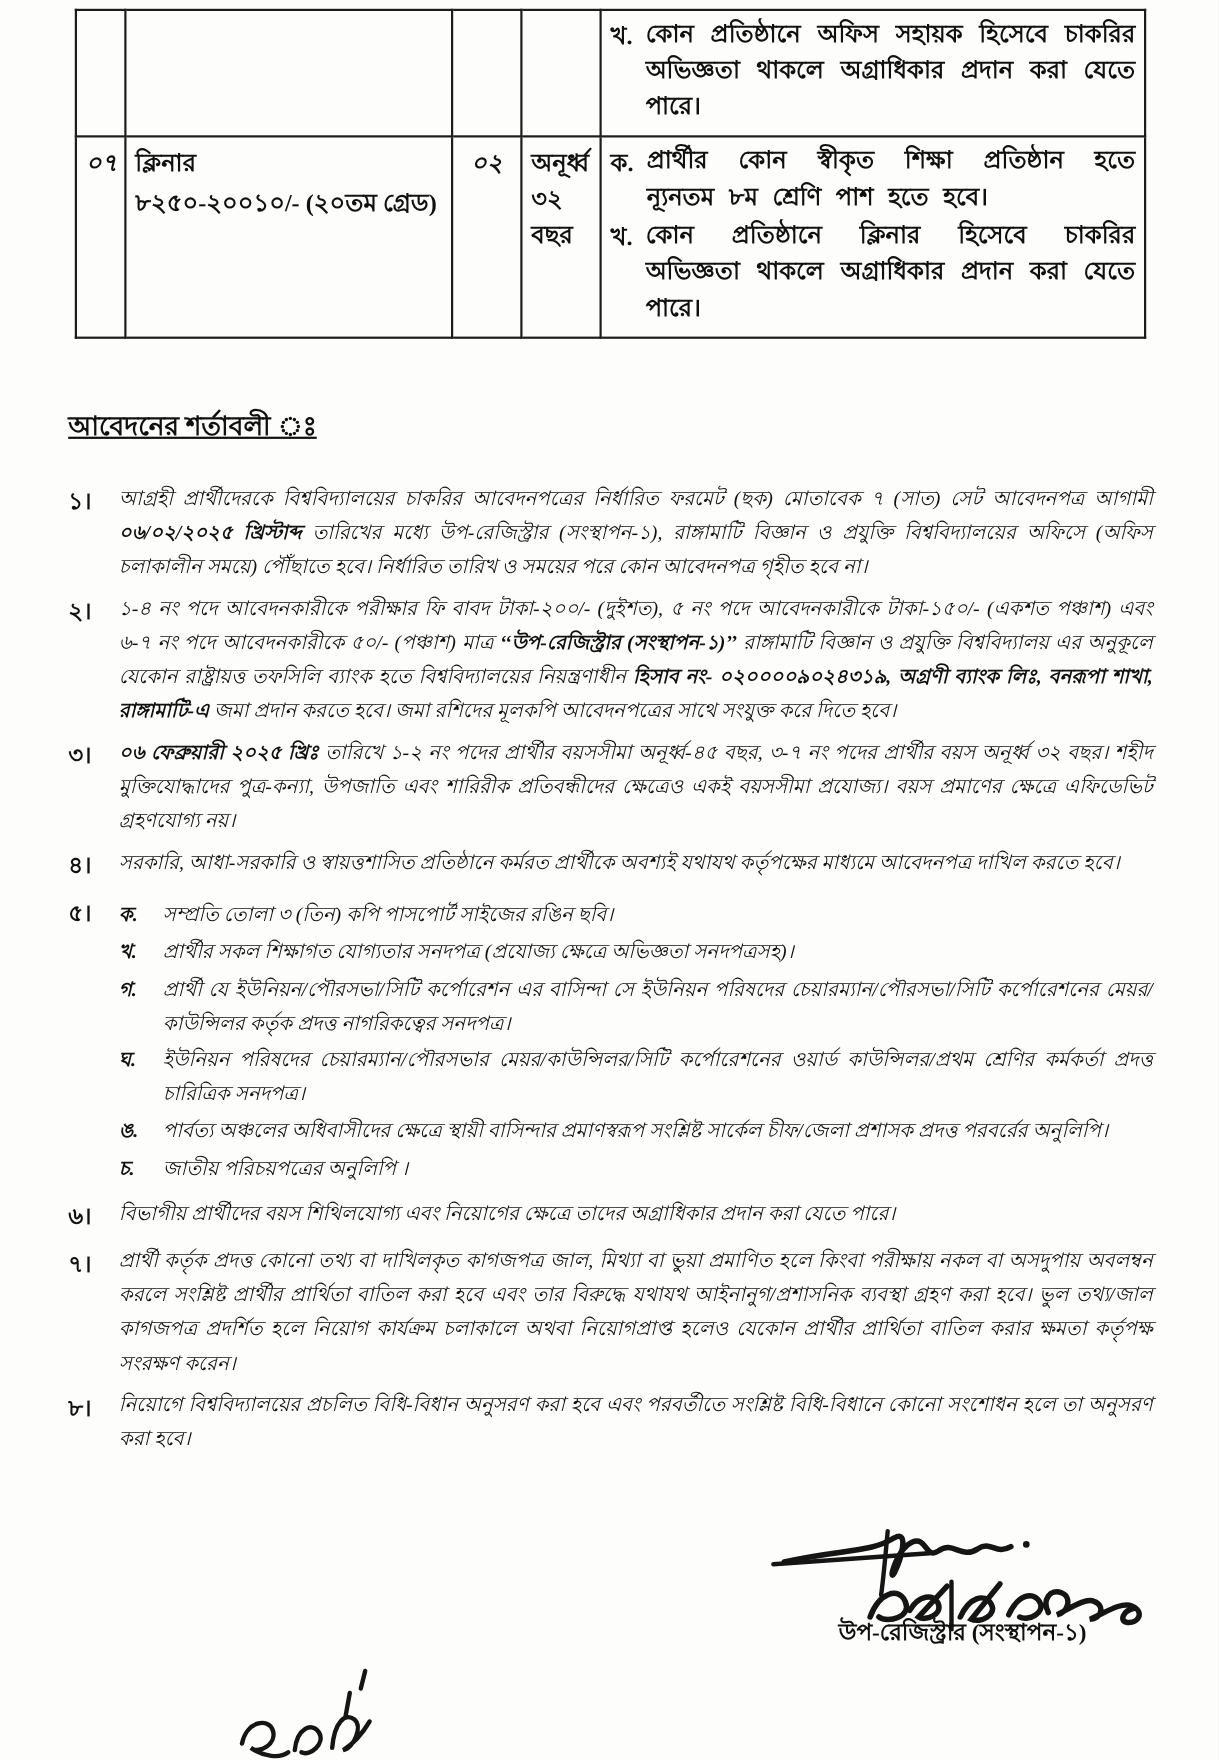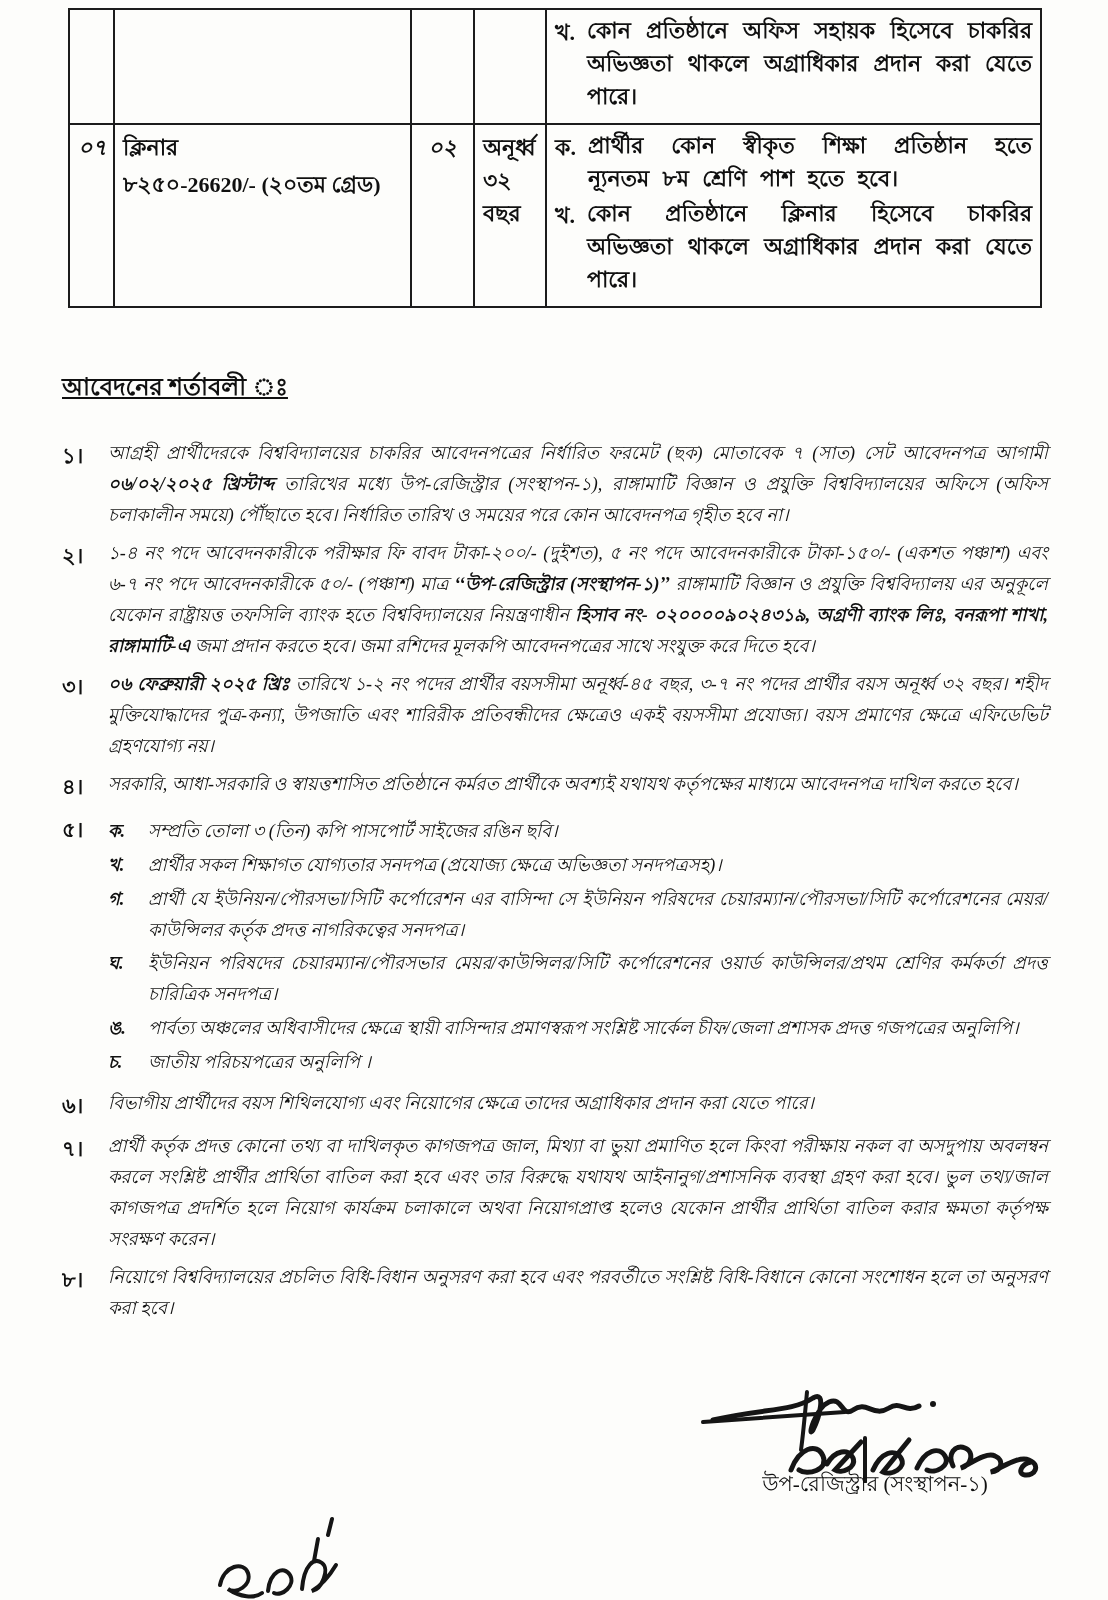--- a/index.html
+++ b/index.html
@@ -55,21 +55,21 @@
   .stext{flex:1;text-align:justify;}
   
   .sig-block{
     position:absolute;
     top:1378px;
     left:690px;
     width:370px;
     text-align:center;
   }
   .sig-svg{display:block;margin:0 auto -14px auto;}
-  .sig-line{font-weight:normal;font-size:21px;line-height:1.5;}
+  .sig-line{font-weight:bold;font-size:21px;line-height:1.5;}
   
   .footer{
     position:absolute;
     top:1552px;
     left:0;
     width:990px;
     text-align:center;
     font-size:21px;
     font-weight:bold;
   }
@@ -98,21 +98,21 @@
         <div class="qitem">
           <span class="qlabel">খ.</span>
           <span class="qtext">কোন প্রতিষ্ঠানে অফিস সহায়ক হিসেবে চাকরির অভিজ্ঞতা থাকলে অগ্রাধিকার প্রদান করা যেতে পারে।</span>
         </div>
       </td>
     </tr>
     <tr class="r2">
       <td class="center">০৭</td>
       <td>
         <div>ক্লিনার</div>
-        <div class="pay-line">৮২৫০-26620/- (২০তম গ্রেড)</div>
+        <div class="pay-line">৮২৫০-২০০১০/- (২০তম গ্রেড)</div>
       </td>
       <td class="center">০২</td>
       <td>
         <div class="age-line">অনূর্ধ্ব</div>
         <div class="age-line">৩২</div>
         <div class="age-line">বছর</div>
       </td>
       <td>
         <div class="qitem">
           <span class="qlabel">ক.</span>
@@ -165,21 +165,21 @@
           <div class="sitem">
               <span class="slabel">গ.</span>
               <span class="stext">প্রার্থী যে ইউনিয়ন/পৌরসভা/সিটি কর্পোরেশন এর বাসিন্দা সে ইউনিয়ন পরিষদের চেয়ারম্যান/পৌরসভা/সিটি কর্পোরেশনের মেয়র/কাউন্সিলর কর্তৃক প্রদত্ত নাগরিকত্বের সনদপত্র।</span>
             </div>
           <div class="sitem">
               <span class="slabel">ঘ.</span>
               <span class="stext">ইউনিয়ন পরিষদের চেয়ারম্যান/পৌরসভার মেয়র/কাউন্সিলর/সিটি কর্পোরেশনের ওয়ার্ড কাউন্সিলর/প্রথম শ্রেণির কর্মকর্তা প্রদত্ত চারিত্রিক সনদপত্র।</span>
             </div>
           <div class="sitem">
               <span class="slabel">ঙ.</span>
-              <span class="stext">পার্বত্য অঞ্চলের অধিবাসীদের ক্ষেত্রে স্থায়ী বাসিন্দার প্রমাণস্বরূপ সংশ্লিষ্ট সার্কেল চীফ/জেলা প্রশাসক প্রদত্ত গজপত্রের অনুলিপি।</span>
+              <span class="stext">পার্বত্য অঞ্চলের অধিবাসীদের ক্ষেত্রে স্থায়ী বাসিন্দার প্রমাণস্বরূপ সংশ্লিষ্ট সার্কেল চীফ/জেলা প্রশাসক প্রদত্ত পরবর্রের অনুলিপি।</span>
             </div>
           <div class="sitem">
               <span class="slabel">চ.</span>
               <span class="stext">জাতীয় পরিচয়পত্রের অনুলিপি ।</span>
             </div>
         </div>
       </div>
     </div>
 
     <div class="citem">

